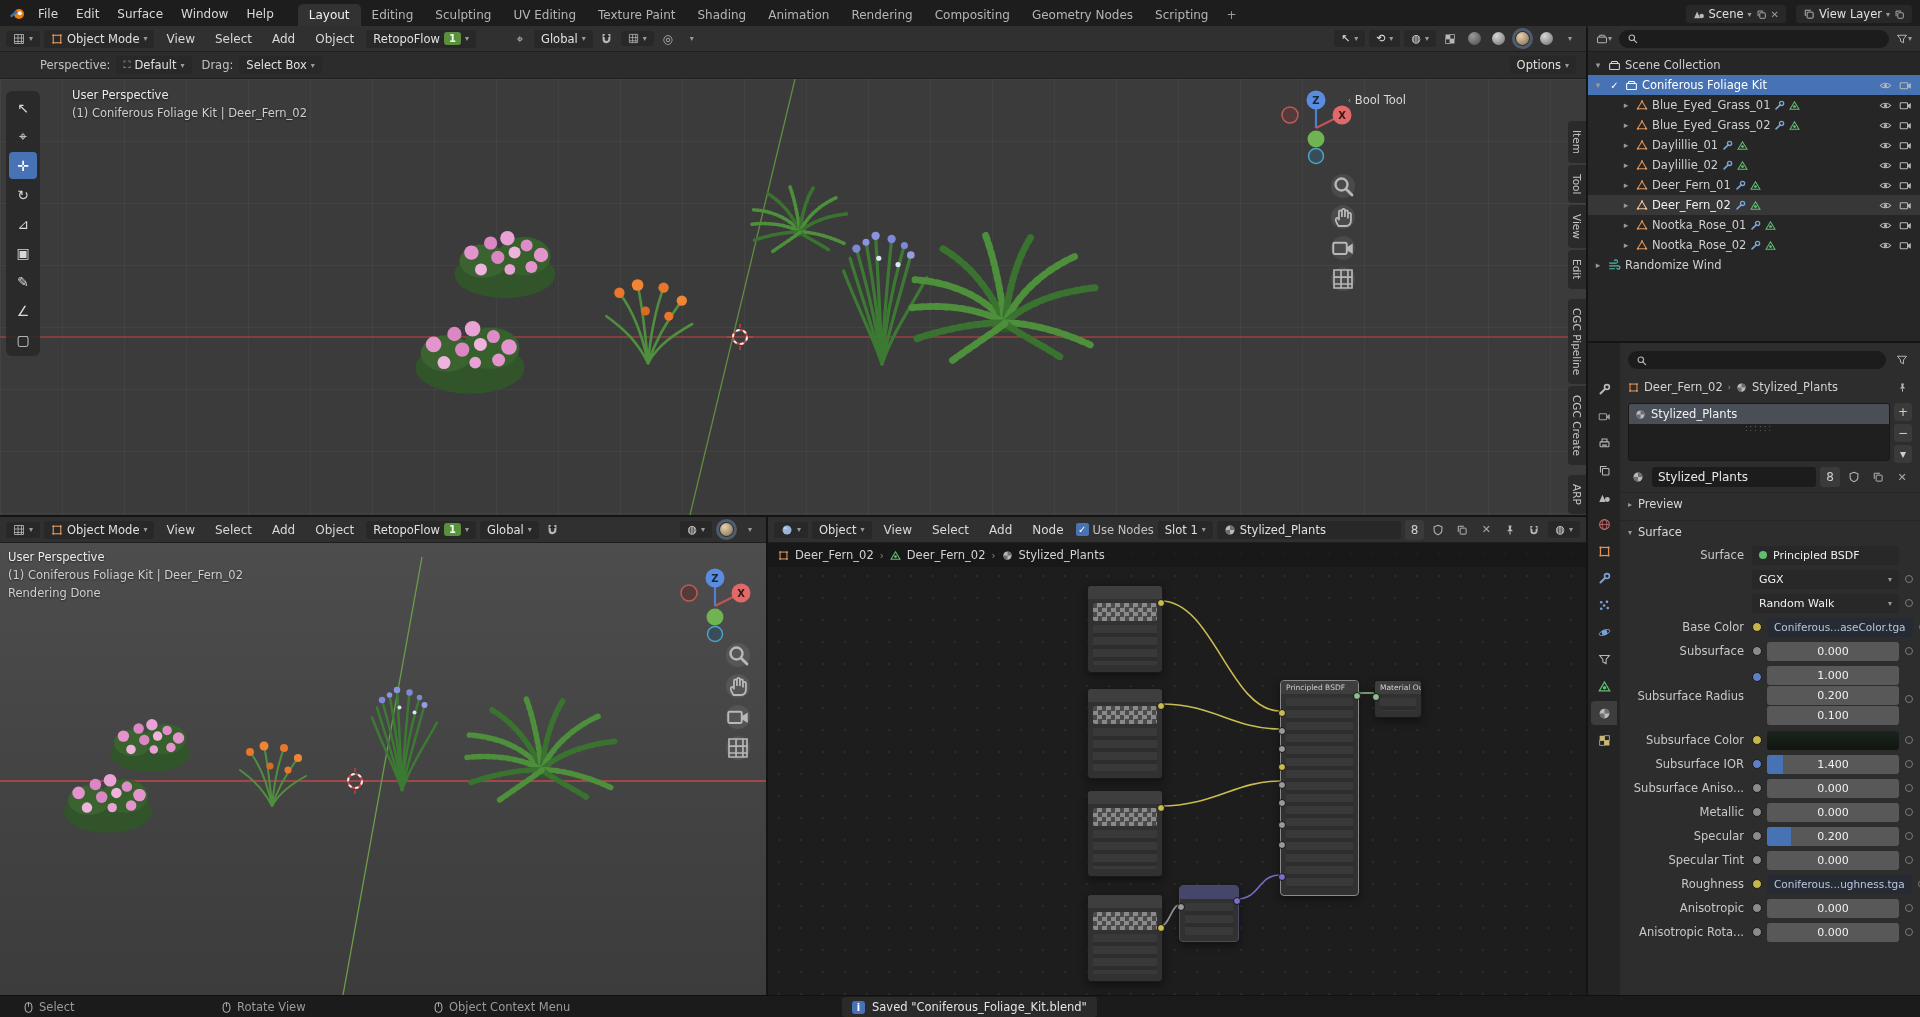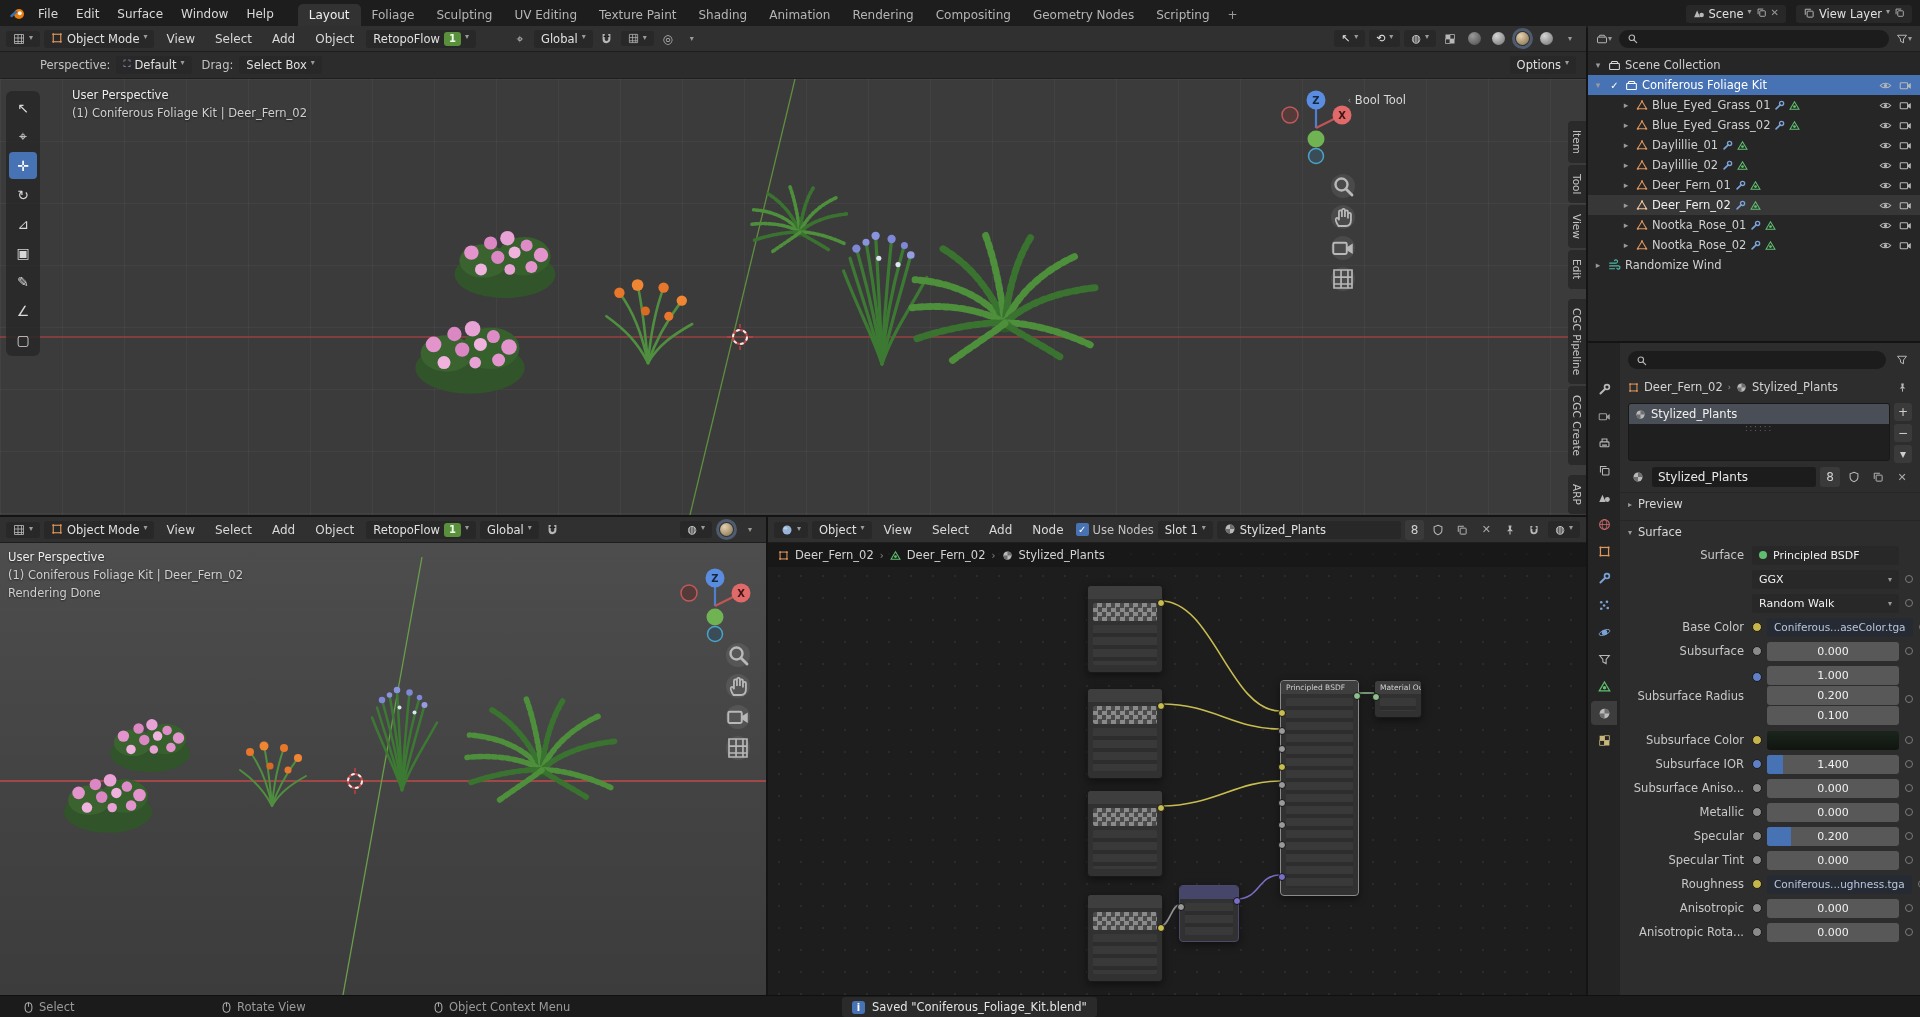--- a/index.html
+++ b/index.html
@@ -2,21 +2,21 @@
 <html><head>
 <meta charset="utf-8">
 <style>
   html,body{margin:0;padding:0;background:#0d0d0d;}
   body{width:1920px;height:1017px;font-family:"DejaVu Sans","Liberation Sans",sans-serif;-webkit-font-smoothing:antialiased;}
   .app{position:relative;width:1920px;height:1017px;background:#141414;overflow:hidden;font-size:12px;color:#d5d5d5;}
   .region{position:absolute;overflow:hidden;}
 
   
   .menu{padding:3px 8px;color:#d8d8d8;font-size:12px;border-radius:3px;white-space:nowrap;}
-  .dd{display:inline-flex;gap:4px;background:#282828;border-radius:3px;padding:2px 7px;font-size:11.5px;color:#e0e0e0;white-space:nowrap;}
+  .dd{display:inline-flex;align-items:center;gap:4px;background:#282828;border-radius:3px;padding:2px 7px;font-size:11.5px;color:#e0e0e0;white-space:nowrap;}
   .cv{font-size:8px;color:#9a9a9a;}
   .hdr{display:flex;align-items:center;gap:4px;padding:0 6px;height:26px;background:#303030;border-bottom:1px solid #1e1e1e;box-sizing:border-box;}
   .ic{width:14px;height:14px;display:inline-block;color:#b8b8b8;flex:none;}
   .ic svg,svg.ic{width:100%;height:100%;}
   .icbtn{display:inline-flex;align-items:center;justify-content:center;width:20px;height:20px;border-radius:3px;}
   .badge{background:#5a8f3c;color:#eaffea;border-radius:3px;font-size:10px;padding:1px 5px;font-weight:bold;}
   .checkbox{width:13px;height:13px;background:#4772b3;border-radius:2px;color:#fff;font-size:10px;line-height:13px;text-align:center;flex:none;}
 
   
   .topbar{position:absolute;left:0;top:0;width:1920px;height:28px;background:#1d1d1d;display:flex;align-items:center;padding:0 8px;box-sizing:border-box;gap:2px;}
@@ -251,21 +251,21 @@
           <path d="M1.5 10 L6 6" stroke="#3d6fa8" stroke-width="2.4" stroke-linecap="round"></path>
         </svg>
     </span>
     <span class="menu">File</span>
     <span class="menu">Edit</span>
     <span class="menu">Surface</span>
     <span class="menu">Window</span>
     <span class="menu">Help</span>
     <div class="tabs">
       <span class="tab active">Layout</span>
-      <span class="tab">Foliage</span>
+      <span class="tab">Editing</span>
       <span class="tab">Sculpting</span>
       <span class="tab">UV Editing</span>
       <span class="tab">Texture Paint</span>
       <span class="tab">Shading</span>
       <span class="tab">Animation</span>
       <span class="tab">Rendering</span>
       <span class="tab">Compositing</span>
       <span class="tab">Geometry Nodes</span>
       <span class="tab">Scripting</span>
       <span class="tab addtab">+</span>

